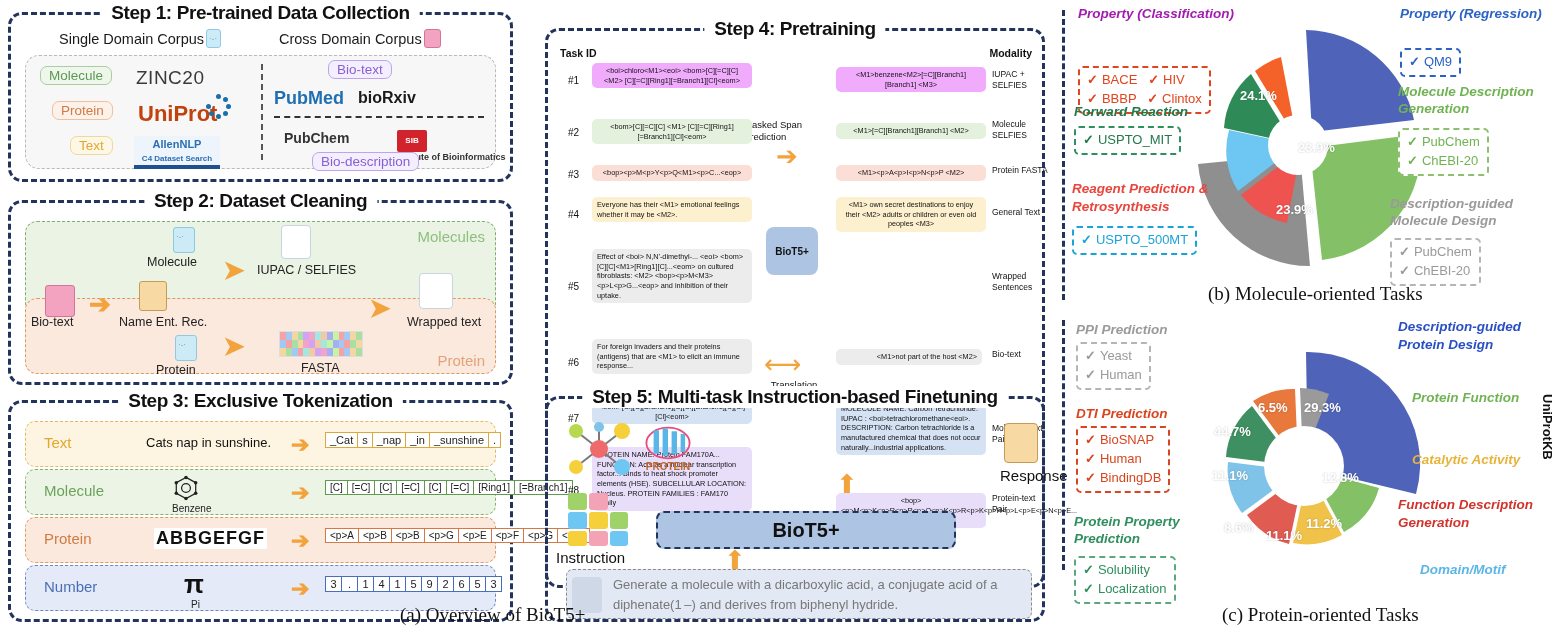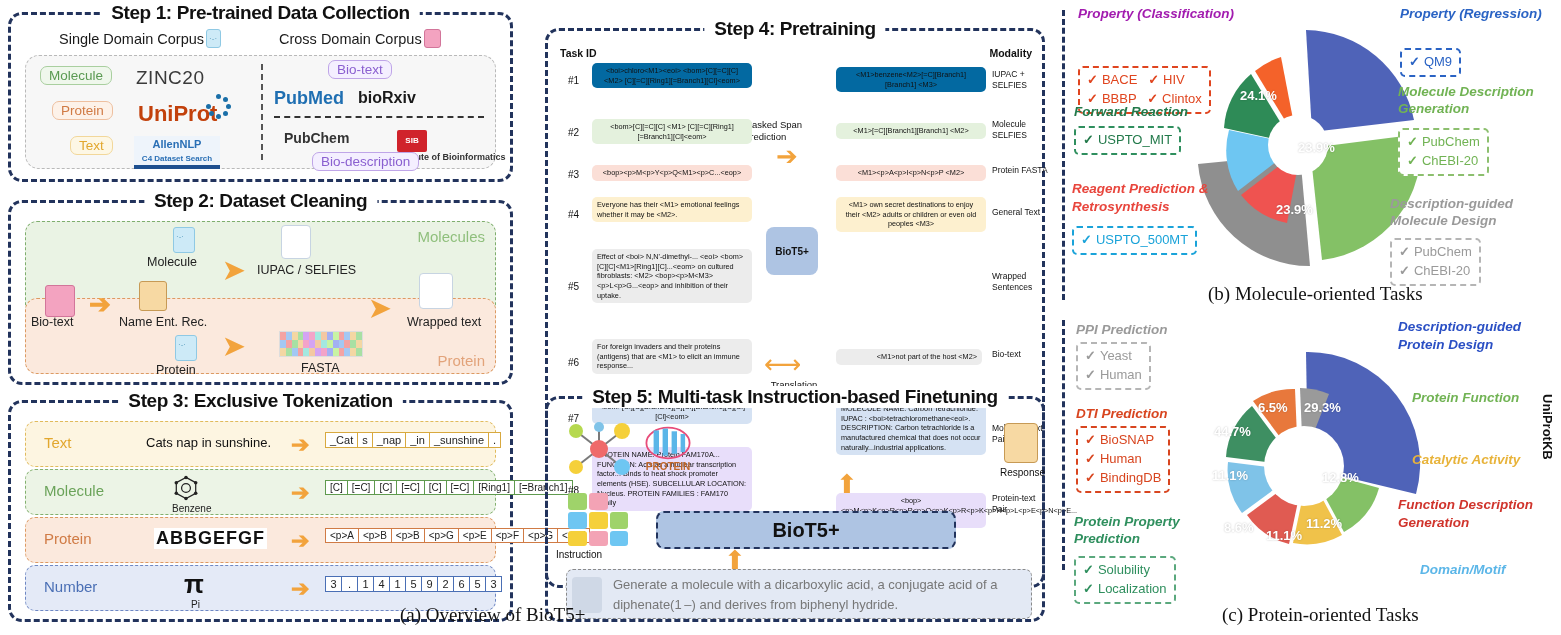--- a/index.html
+++ b/index.html
@@ -120,21 +120,21 @@
     background:#fff;padding:0 2px;}
 
   
   #step4 { left:545px; top:28px; width:500px; height:560px; }
   .s4-colhead { position:absolute; font-size:10.5px; font-weight:bold; color:#111; }
   .taskid { position:absolute; font-size:10px; color:#111; }
   .cell {
     position:absolute; border-radius:5px; font-size:7.3px; line-height:1.32;
     padding:3px 5px; text-align:center; color:#111;
   }
-  .c-green-d { background:#0369a1; }
+  .c-green-d { background:#f0abfc; }
   .c-green-l { background:#e4f1dd; }
   .c-pink    { background:#fbdfd7; }
   .c-yellow  { background:#fdf0cf; }
   .c-gray    { background:#ececec; }
   .c-blue    { background:#d5e2f3; }
   .c-purple  { background:#e8defa; }
   .modality { position:absolute; font-size:8.5px; line-height:1.25; color:#111; text-align:left; }
   .biot5box {
     position:absolute; background:#aec4e3; border-radius:8px;
     font-size:10px; font-weight:bold; text-align:center; color:#111;
@@ -154,21 +154,21 @@
     position:absolute; left:108px; top:112px; width:300px; height:38px;
     background:#aec4e3; border:2px dashed #22335c; border-radius:8px;
     display:flex; align-items:center; justify-content:center;
     font-size:20px; font-weight:bold; color:#111;
   }
   .s5-instr {
     position:absolute; left:18px; top:170px; right:10px; height:50px;
     background:#e3e9f4; border:1px dashed #8a8a8a; border-radius:7px;
     font-size:13px; color:#777; padding:5px 8px 5px 46px; line-height:1.5;
   }
-  .s5-lbl { position:absolute; font-size:10px; color:#111; }
+  .s5-lbl { position:absolute; font-size:15px; color:#111; }
   .uparrow { position:absolute; color:#f2a33c; font-size:26px; line-height:1; }
 
   
   .pie-wrap { position:absolute; }
   .pie-cap { position:absolute; font-family:"Liberation Serif", serif; font-size:19px; color:#111; }
   .anno { position:absolute; font-style:italic; font-weight:bold; font-size:13.5px; white-space:nowrap; }
   .annobox {
     position:absolute; border:2px dashed; border-radius:5px; padding:3px 7px;
     font-size:13px; line-height:1.45; background:#fff; white-space:nowrap;
   }

